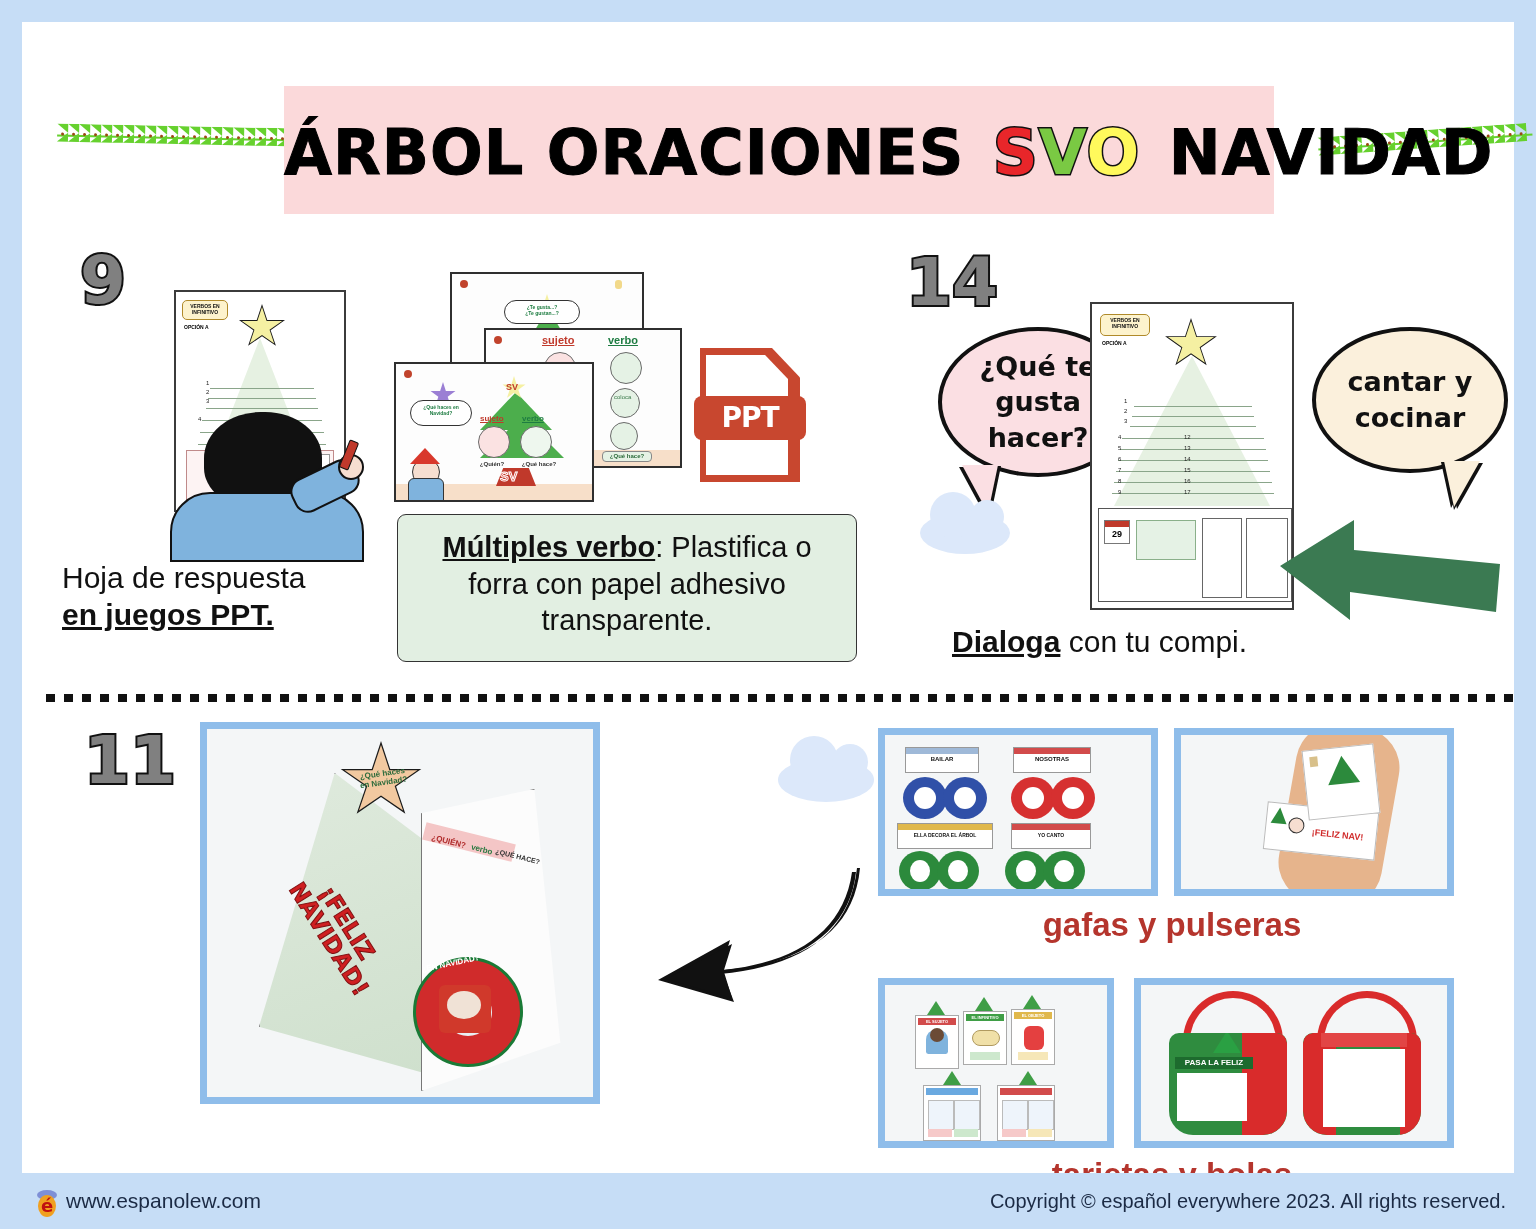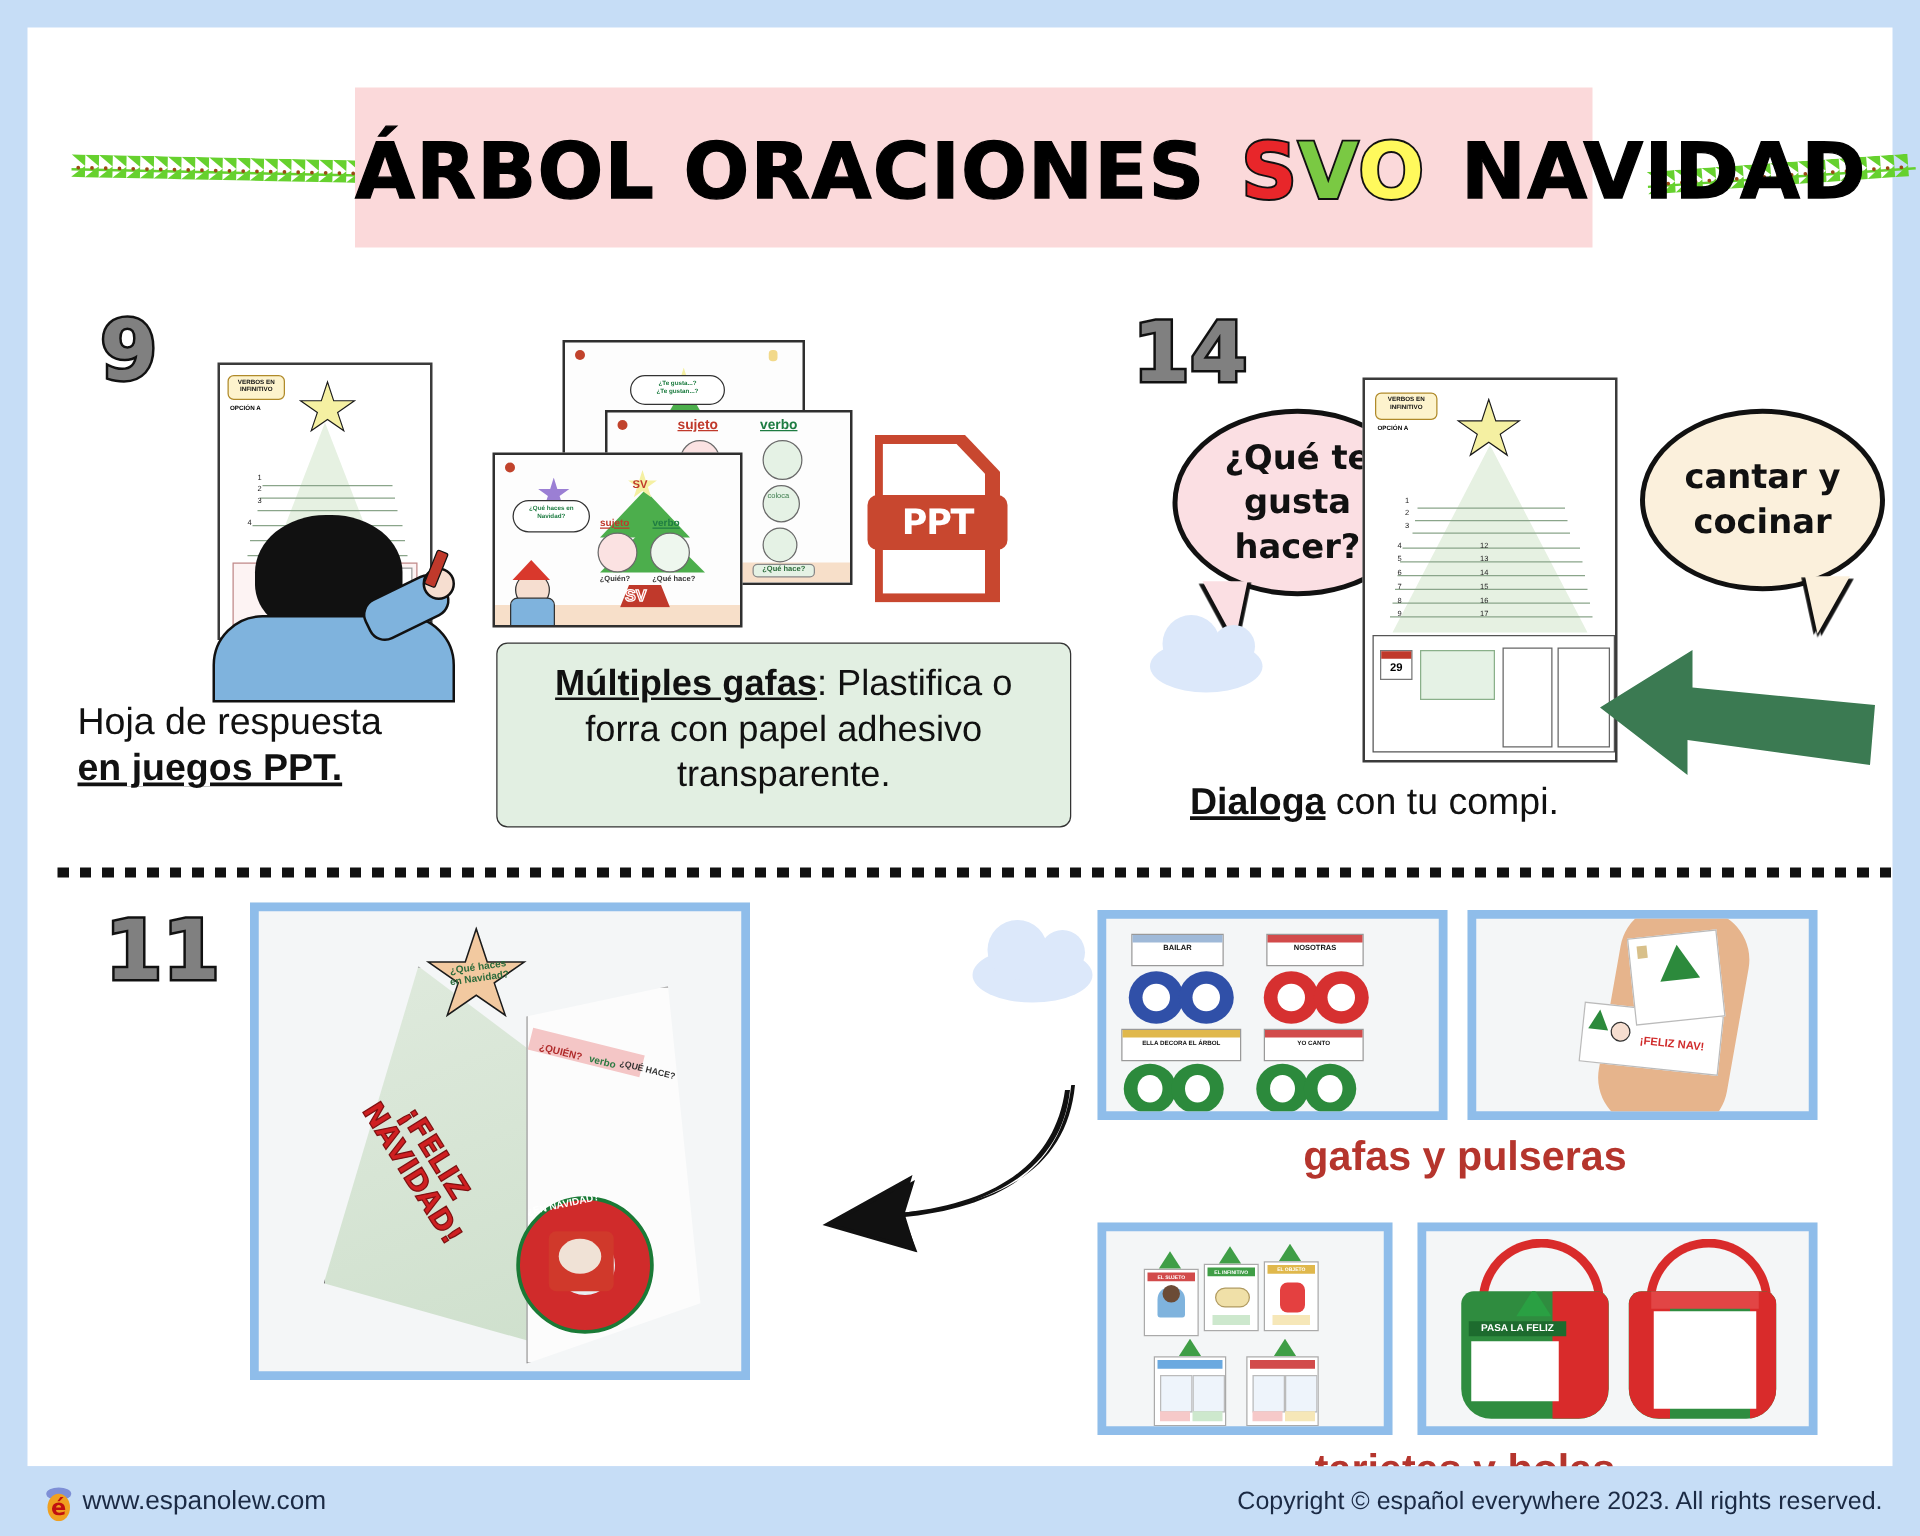--- a/index.html
+++ b/index.html
@@ -28,21 +28,21 @@
     border-right:0px solid transparent;
     border-top:9px solid #66d12e;
   }
   .garland b.dn{border-top:0;border-bottom:9px solid #66d12e;top:9px;}
   .garland .stem{position:absolute;top:11px;left:0;right:0;height:2px;background:#66d12e;}
   #garland-left{left:35px;top:104px;width:240px;transform:rotate(1.2deg);}
   #garland-right{left:1296px;top:108px;width:215px;transform:rotate(-4deg);}
 
   
   .title-banner{
-    position:absolute;left:262px;top:48px;width:990px;height:128px;
+    position:absolute;left:262px;top:64px;width:990px;height:128px;
     background:#fbd9da;
   }
   .title-text{
     position:absolute;left:0;right:0;top:30px;
     text-align:center;
     font-family:"DejaVu Sans", sans-serif;
     font-weight:bold;
     font-size:62px;
     letter-spacing:1px;
     color:#000;
@@ -465,21 +465,21 @@
 
   <div class="ppt-icon">
     <div class="ppt-page"></div>
     <div class="ppt-inner"></div>
     <div class="ppt-band">
         <span>PPT</span>
       </div>
   </div>
 
   <div class="infobox">
-    <b>Múltiples gafas</b><span>: Plastifica o forra con papel adhesivo transparente.</span>
+    <b>Múltiples verbo</b><span>: Plastifica o forra con papel adhesivo transparente.</span>
   </div>
 
   <div class="stepnum" id="step-10">14</div>
 
   <div class="bubble" id="bubble-answer">
     <span>cantar y cocinar</span>
     <span class="tail"></span>
   </div>
   <div class="bubble" id="bubble-question">
     <span>¿Qué te gusta hacer?</span>

